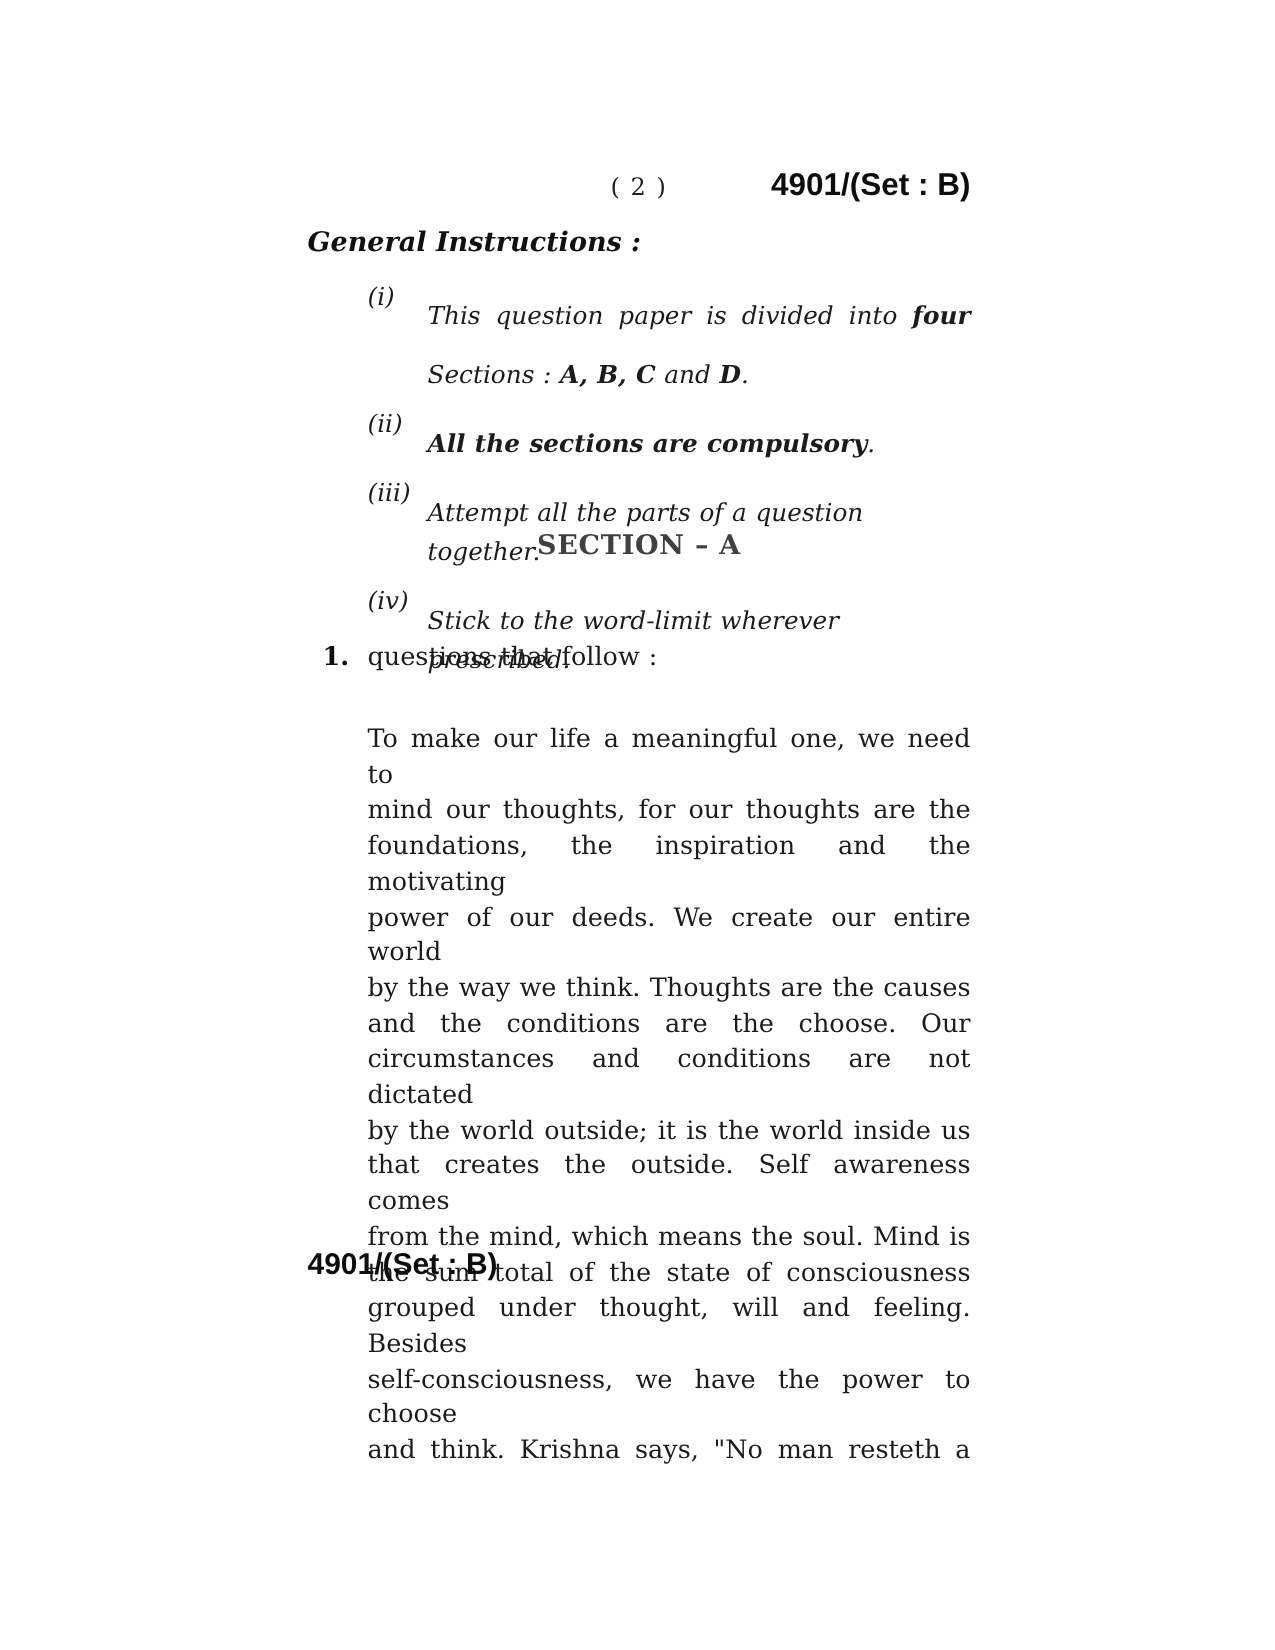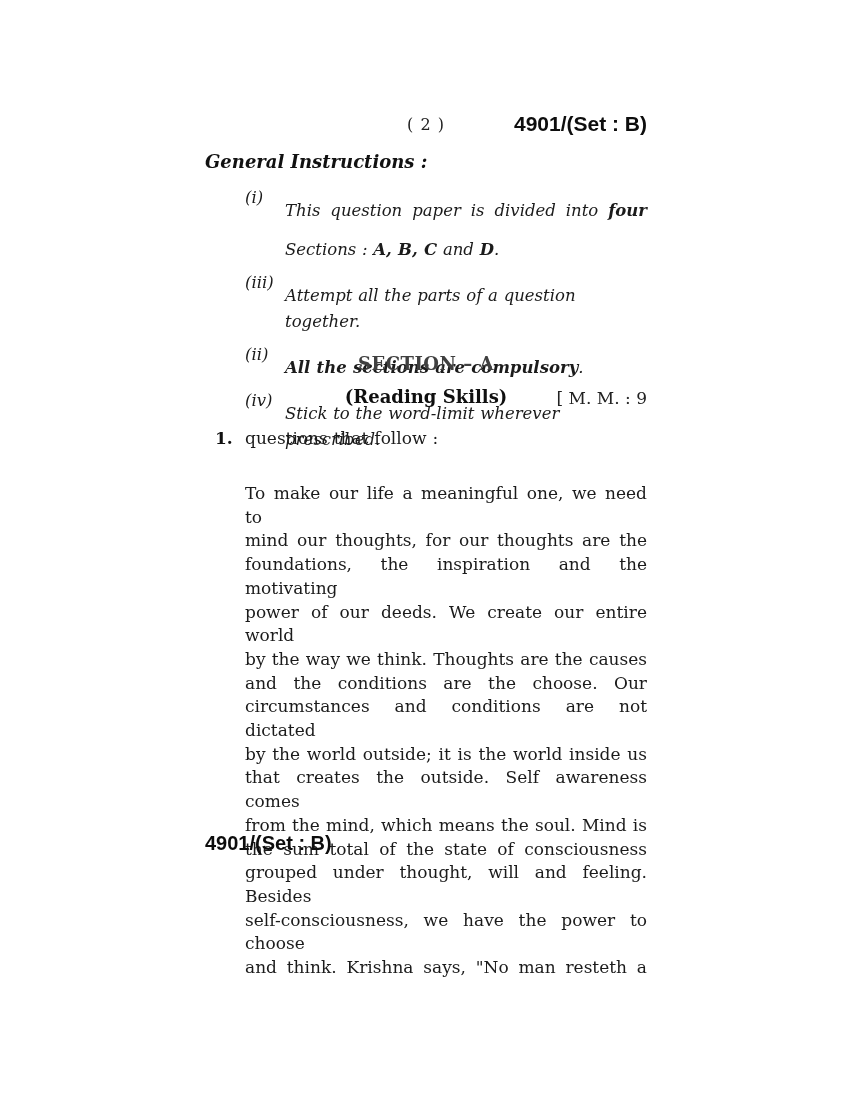--- a/index.html
+++ b/index.html
@@ -117,45 +117,41 @@
 
   <div class="abs" id="inst-list">
       <div class="inst-item">
         <div class="inst-marker">(i)</div>
         <div class="inst-body">
           <div class="tline just"><span>This question paper is divided into </span><span class="b">four</span></div>
           <div class="tline"><span>Sections : </span><span class="b">A, B, C</span><span> and </span><span class="b">D</span><span>.</span></div>
         </div>
       </div>
       <div class="inst-item">
+        <div class="inst-marker">(ii)</div>
+        <div class="inst-body">
+          <div class="tline"><span class="b">All the sections are compulsory</span><span>.</span></div>
+        </div>
+      </div>
+      <div class="inst-item">
         <div class="inst-marker">(iii)</div>
         <div class="inst-body">
           <div class="tline"><span>Attempt all the parts of a question together.</span></div>
-        </div>
-      </div>
-      <div class="inst-item">
-        <div class="inst-marker">(ii)</div>
-        <div class="inst-body">
-          <div class="tline"><span class="b">All the sections are compulsory</span><span>.</span></div>
         </div>
       </div>
       <div class="inst-item">
         <div class="inst-marker">(iv)</div>
         <div class="inst-body">
           <div class="tline"><span>Stick to the word-limit wherever prescribed.</span></div>
         </div>
       </div>
     </div>
 
   <div class="abs" id="section-title">SECTION – A</div>
 
-  <div class="abs" id="subtitle-row">
-    <div class="subtitle">(Reading Skills)</div>
-    <div class="marks">[ M. M. : 9</div>
-  </div>
 
   <div class="abs" id="question">
     <div class="qnum">1.</div>
     <div class="qbody">
         <div class="tline"><span>questions that follow :</span></div>
       </div>
   </div>
 
   <div class="abs" id="passage">
       <div class="tline just"><span>To make our life a meaningful one, we need to</span></div>

